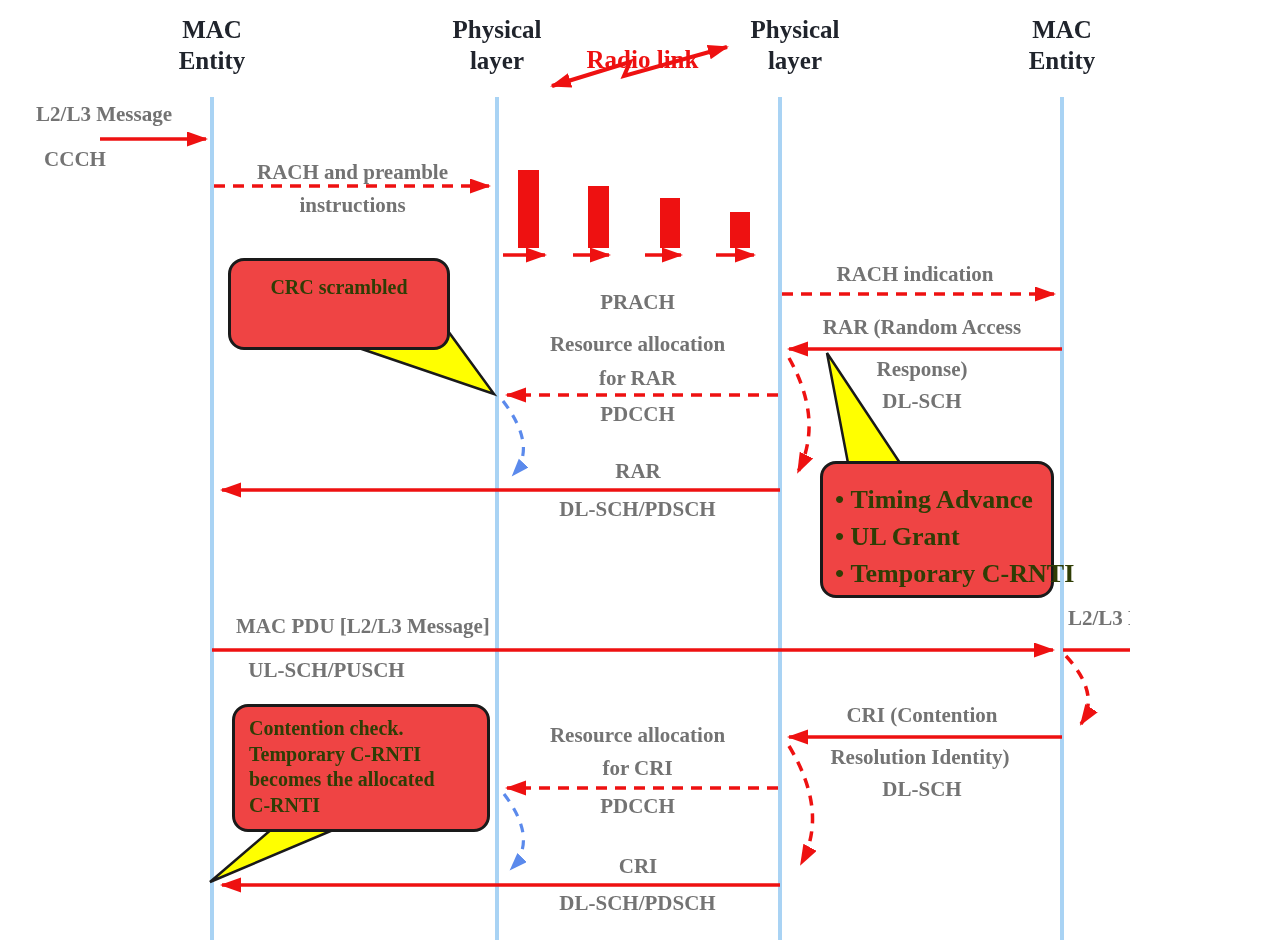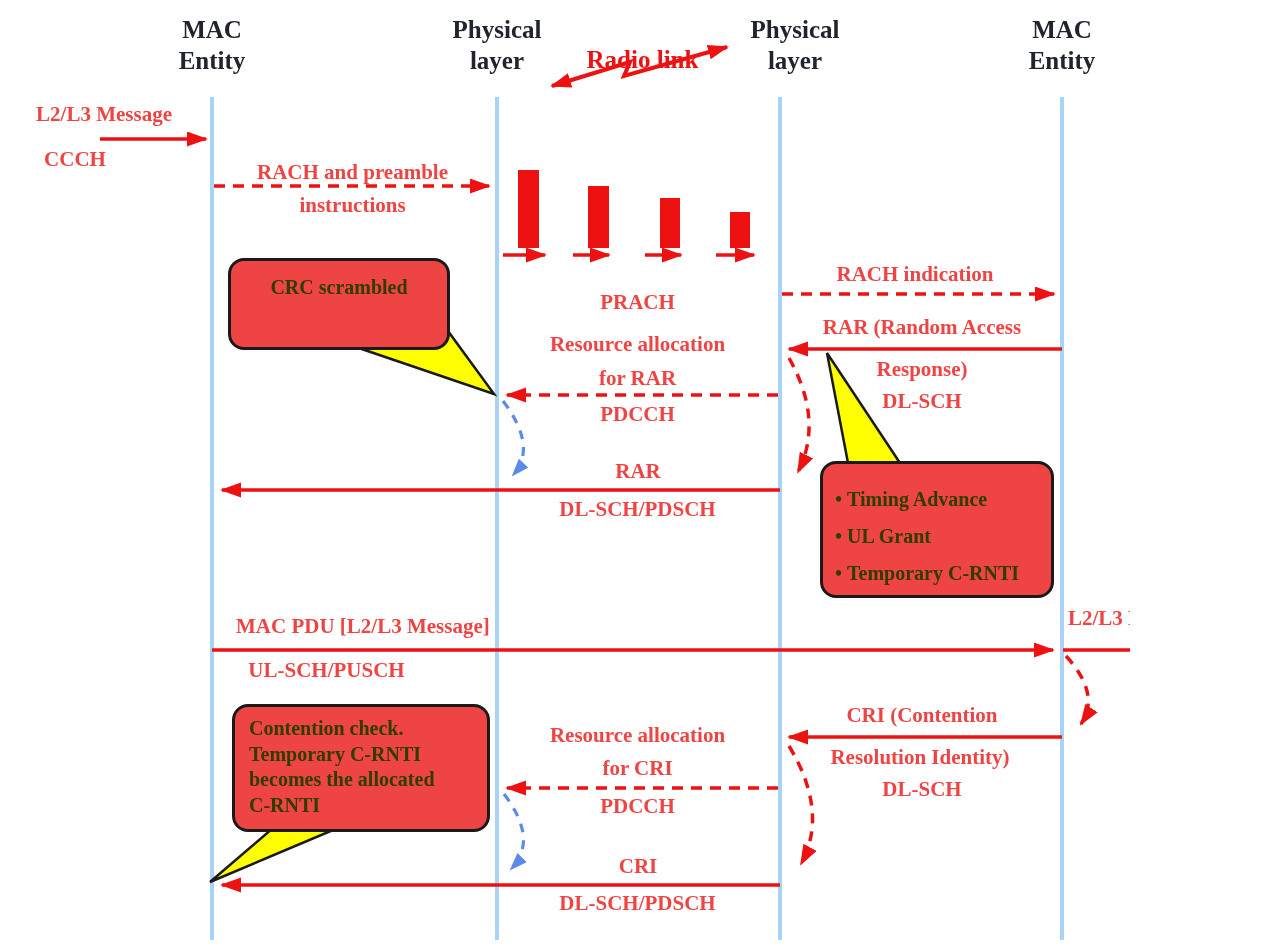--- a/index.html
+++ b/index.html
@@ -2,38 +2,38 @@
 <html><head>
 <meta charset="utf-8">
 <style>
   html,body{margin:0;padding:0;background:#ffffff;}
   #stage{
     position:relative;width:1130px;height:952px;background:#ffffff;overflow:hidden;
     font-family:Liberation Serif, serif;
   }
   #shapes{position:absolute;left:0;top:0;}
   .lbl{
-    position:absolute;color:#ef4444;font-weight:bold;font-size:21px;line-height:24px;
+    position:absolute;color:#737373;font-weight:bold;font-size:21px;line-height:24px;
     text-align:center;white-space:nowrap;
   }
   .lbl.left{text-align:left;}
   .hdr{
     position:absolute;color:#20242c;font-weight:bold;font-size:25px;line-height:31px;
     text-align:center;white-space:nowrap;
   }
   .hdr.red{color:#ee1111;}
   .callout{
     position:absolute;background:#ef4444;border:3px solid #1a1a1a;border-radius:16px;
     color:#2f3d05;font-weight:bold;box-sizing:border-box;
   }
   .callout.center{text-align:center;}
   .co-line{line-height:26px;font-size:20px;}
   .crc-box{padding-top:13px;font-size:20px;}
   .crc-box .co-line{line-height:27px;}
-  .rar-box{padding:17px 6px 0 12px;font-size:20px;}
+  .rar-box{padding:17px 6px 0 12px;font-size:26px;}
   .rar-box .bullet-item{line-height:37px;white-space:nowrap;}
   .bullet-item::before{content:"\2022\00a0";}
   .cont-box{padding:9px 6px 0 14px;font-size:20px;}
   .cont-box .co-line{line-height:25.5px;white-space:nowrap;}
 </style>
 </head>
 <body>
 
 <div id="stage">
 

